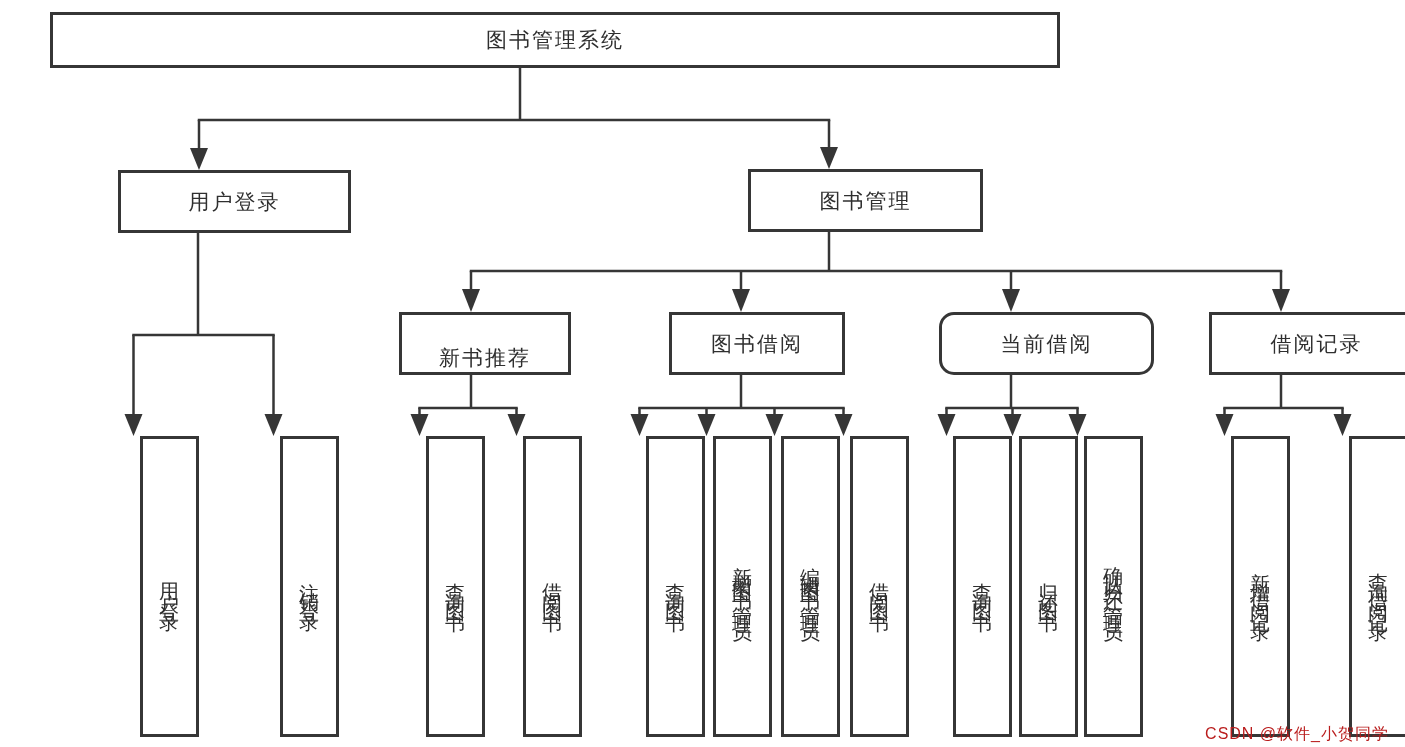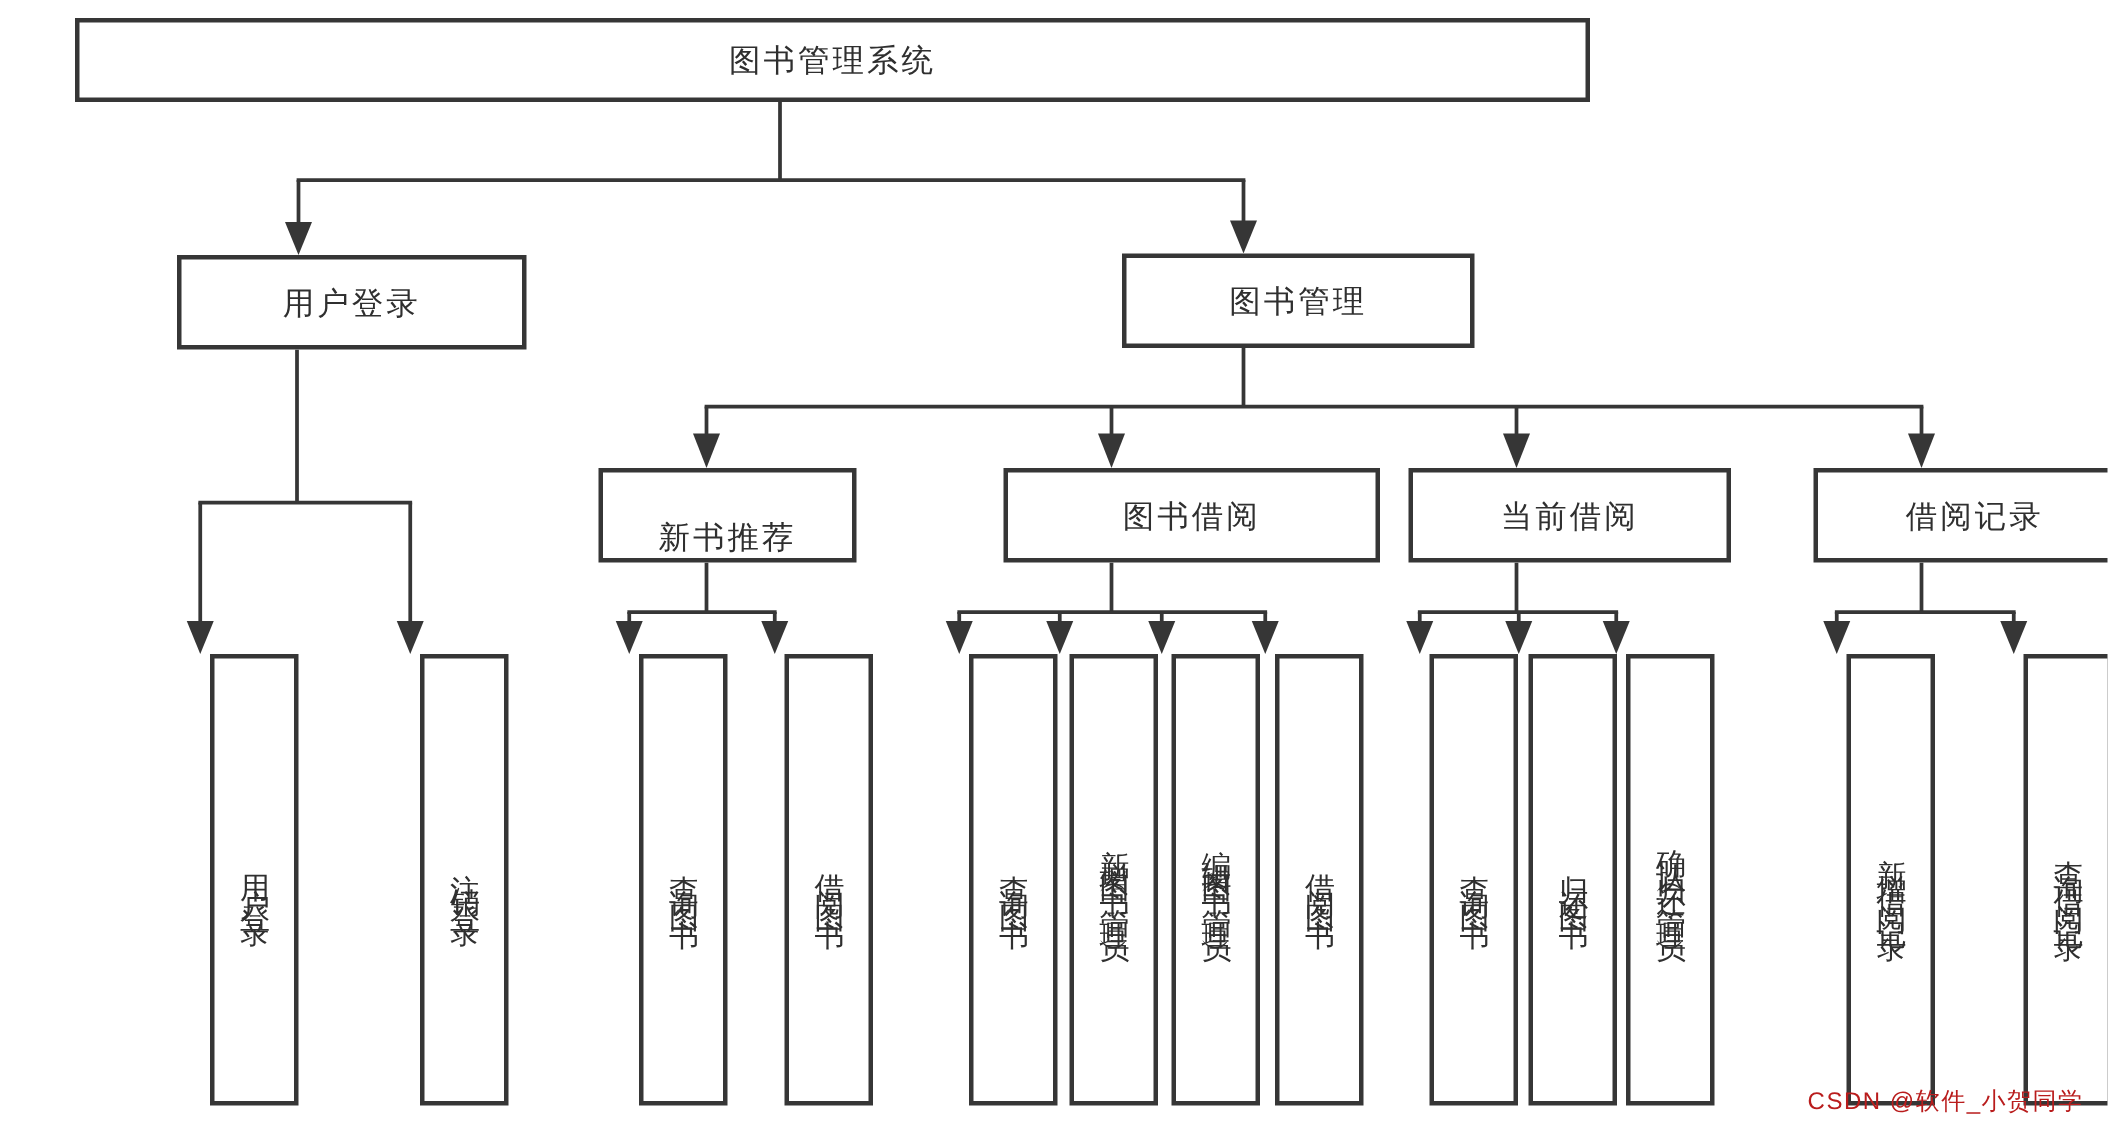--- a/index.html
+++ b/index.html
@@ -118,24 +118,24 @@
 <div class="box hbox" style="left:82px; top:170px; width:233px; height:63px;">
   <span>用户登录</span>
 </div>
 <div class="box hbox" style="left:712px; top:169px; width:235px; height:63px;">
   <span>图书管理</span>
 </div>
 
 <div class="box hbox" style="left:363px; top:312px; width:172px; height:63px;align-items:flex-end;">
   <span>新书推荐</span>
 </div>
-<div class="box hbox" style="left:633px; top:312px; width:251px; height:63px;">
+<div class="box hbox" style="left:633px; top:312px; width:176px; height:63px;">
   <span>图书借阅</span>
 </div>
-<div class="box hbox" style="left:903px; top:312px; width:215px; height:63px;">
+<div class="box hbox" style="left:903px; top:312px; width:215px; height:63px;border-radius:15px;">
   <span>当前借阅</span>
 </div>
 <div class="box hbox" style="left:1173px; top:312px; width:215px; height:63px;align-items:center;">
   <span>借阅记录</span>
 </div>
 
 <div class="box vbox" style="left:104px; top:436px; width:59px; height:301px;">
   <span class="vtext">用户登录</span>
 </div>
 <div class="box vbox" style="left:244px; top:436px; width:59px; height:301px;">

